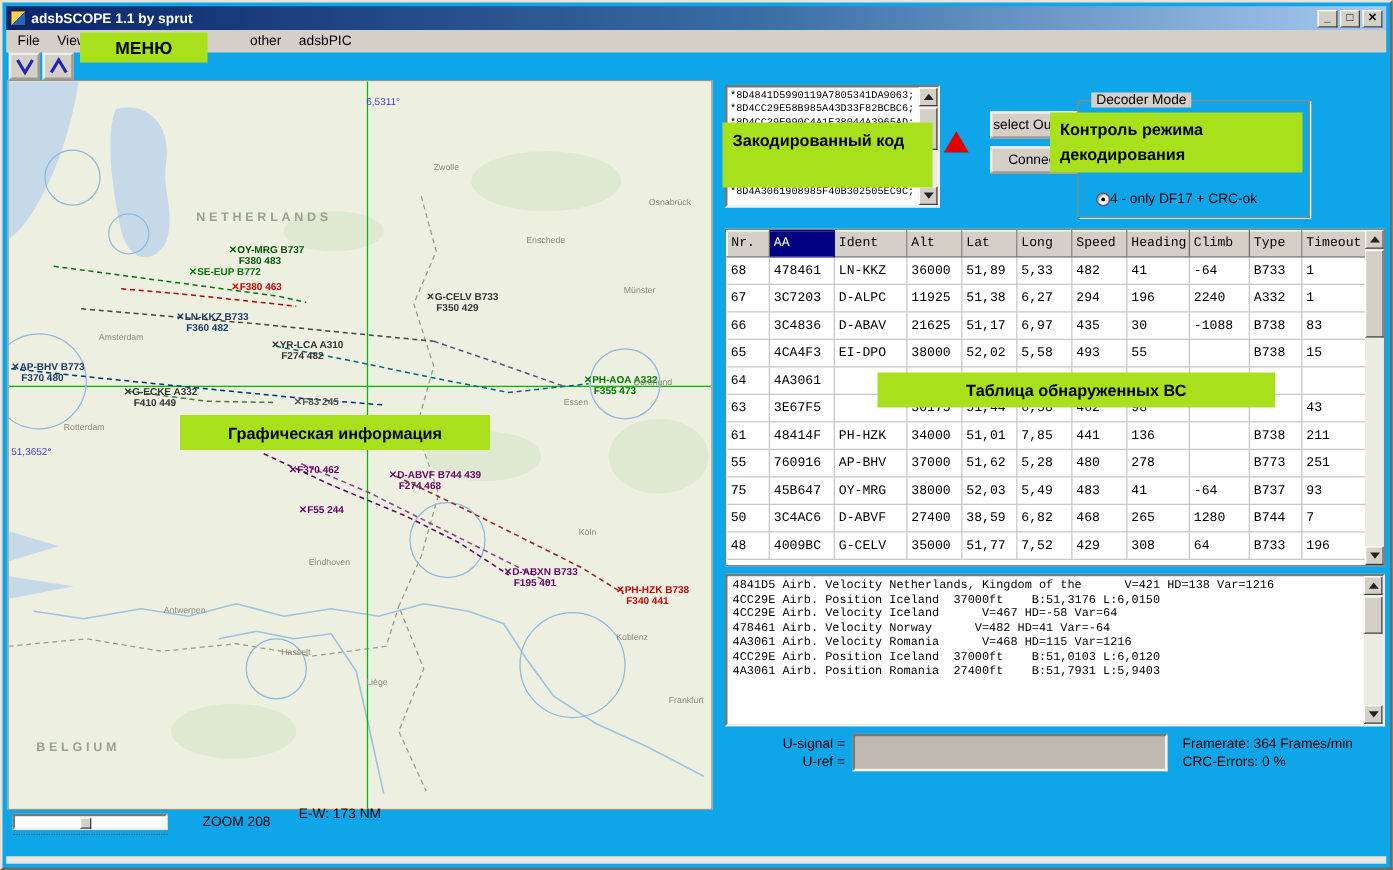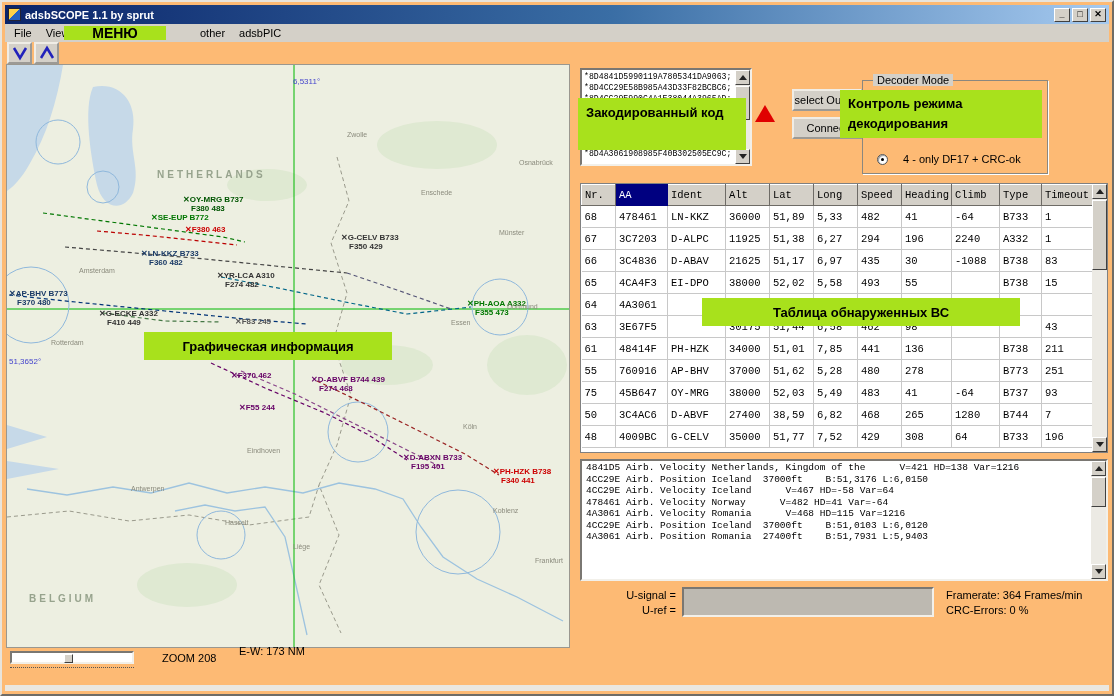--- a/index.html
+++ b/index.html
@@ -1,18 +1,18 @@
 <!DOCTYPE html>
 <html style="--annot: #a8e11c;"><head>
 <meta charset="utf-8">
 <style>
   *{margin:0;padding:0;box-sizing:border-box;}
   html,body{width:1114px;height:696px;}
   body{background:#D4D0C8;font-family:"Liberation Sans",sans-serif;position:relative;overflow:hidden;}
-  #win{position:absolute;inset:0;background:#fdba74;border:2px solid;border-color:#E8E4DC #6F6C66 #6F6C66 #E8E4DC;padding-left:48px;}
+  #win{position:absolute;inset:0;background:#0ea5e9;border:2px solid;border-color:#E8E4DC #6F6C66 #6F6C66 #E8E4DC;padding-left:48px;}
 
   
   .titlebar{position:absolute;top:3px;left:3px;right:3px;height:19px;
     background:linear-gradient(90deg,#0A246A 0%,#3A6EA5 55%,#A6CAF0 100%);
     display:flex;align-items:center;padding:0 3px;color:#fff;font-size:11px;font-weight:bold;}
   .app-icon{width:13px;height:13px;margin-right:4px;border:1px solid #223;
     background:linear-gradient(135deg,#ffd24a 0 50%,#2763c4 50% 100%);}
   .tb-btns{margin-left:auto;display:flex;gap:2px;}
   .tb-btn{width:16px;height:14px;background:#D4D0C8;border:1px solid;border-color:#fff #404040 #404040 #fff;
     font-size:9px;line-height:11px;text-align:center;color:#000;font-weight:bold;}
@@ -33,21 +33,21 @@
   .ac-l2{padding-left:8px;}
   .city{position:absolute;font-size:7px;color:#8b8b7d;white-space:nowrap;}
   .region{position:absolute;font-size:10px;letter-spacing:3px;color:#97A38D;font-weight:bold;white-space:nowrap;}
   .coord{position:absolute;font-size:8px;color:#4444cc;white-space:nowrap;}
 
   
   .annot{position:absolute;background:var(--annot,#a8e11c);color:#000;font-weight:bold;font-size:13px;z-index:50;}
   .annot.center{display:flex;align-items:center;justify-content:center;}
   .annot.pad{padding:4px 8px;line-height:21px;}
   .annot.gap{word-spacing:26px;}
-  #annot-menu{left:62px;top:24px;width:102px;height:14px;font-size:14px;}
+  #annot-menu{left:62px;top:24px;width:102px;height:24px;font-size:14px;}
   #annot-encoded{left:576px;top:96px;width:168px;height:52px;}
   #annot-control{left:838px;top:88px;width:202px;height:48px;line-height:20px;}
   #annot-table{left:700px;top:296px;width:318px;height:28px;}
   #annot-graphic{left:142px;top:330px;width:248px;height:28px;}
   #annot-decoded{left:652px;top:496px;width:248px;height:28px;}
 
   
   .sunken{position:absolute;background:#fff;border:2px solid;border-color:#7a7772 #f2f0ea #f2f0ea #7a7772;}
   #encoded{left:578px;top:66px;width:172px;height:98px;}
   #decoded{left:578px;top:457px;width:528px;height:122px;}
@@ -66,21 +66,21 @@
 
   
   .warn-tri{position:absolute;left:753px;top:103px;width:0;height:0;z-index:5;
     border-left:10px solid transparent;border-right:10px solid transparent;border-bottom:17px solid #e00000;}
   .btn{position:absolute;width:70px;height:22px;background:#D4D0C8;border:2px outset #F0EDE6;
     font-size:11px;text-align:center;line-height:17px;overflow:hidden;white-space:nowrap;}
   #btn-select{left:790px;top:87px;}
   #btn-connect{left:790px;top:115px;}
   .groupbox{position:absolute;left:860px;top:78px;width:186px;height:94px;border:1px solid #8a877f;box-shadow:1px 1px 0 #fff;}
   .gb-title{position:absolute;top:-7px;left:10px;background:#D4D0C8;padding:0 4px;font-size:11px;white-space:nowrap;}
-  .radio-row{position:absolute;left:14px;bottom:8px;display:flex;align-items:center;gap:15px;font-size:11px;white-space:nowrap;}
+  .radio-row{position:absolute;left:14px;bottom:8px;display:flex;align-items:center;gap:0;font-size:11px;white-space:nowrap;}
   .radio{width:11px;height:11px;border-radius:50%;border:1px solid #555;background:#fff;box-shadow:inset 1px 1px 1px #999;position:relative;flex:0 0 auto;}
   .radio.on::after{content:"";position:absolute;inset:3px;background:#000;border-radius:50%;}
 
   
   .tbl-wrap{position:absolute;left:578px;top:181px;width:528px;height:270px;background:#fff;border:1px solid #808080;overflow:hidden;}
   #tbl{border-collapse:collapse;table-layout:fixed;width:512px;font-family:"Liberation Mono",monospace;font-size:10.5px;}
   #tbl th{height:21px;background:#D4D0C8;border:1px solid;border-color:#fff #6e6b66 #6e6b66 #fff;
     font-weight:normal;text-align:left;padding-left:3px;overflow:hidden;}
   #tbl td{height:22px;border-right:1px solid #c8c8c8;border-bottom:1px solid #c8c8c8;padding-left:3px;
     background:#fff;overflow:hidden;white-space:nowrap;}

